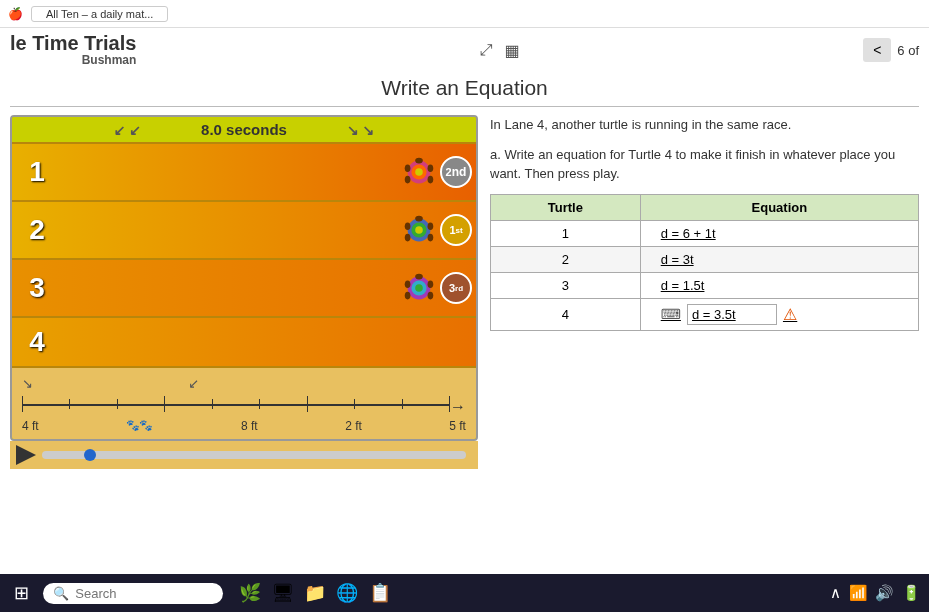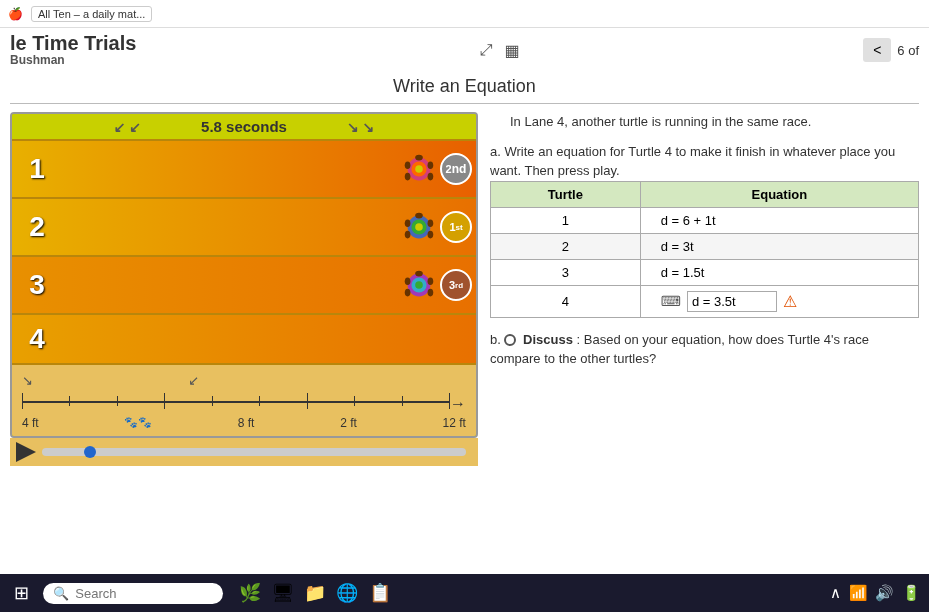--- a/index.html
+++ b/index.html
@@ -5,38 +5,38 @@
     * { margin: 0; padding: 0; box-sizing: border-box; }
     body { width: 929px; height: 612px; overflow: hidden; font-family: Arial, sans-serif; background: #fff; position: relative; }
 
     
     .top-bar {
       display: flex; align-items: center; justify-content: space-between;
       padding: 2px 8px; background: #fff; border-bottom: 1px solid #ddd;
       height: 28px;
     }
     .top-bar-left { display: flex; align-items: center; gap: 8px; font-size: 12px; color: #333; }
-    .top-bar-tab { background: #fff; border: 1px solid #ccc; border-radius: 3px; padding: 1px 6px; font-size: 11px; }
+    .top-bar-tab { background: #fff; border: 1px solid #ccc; border-radius: 3px; padding: 1px 14px; font-size: 11px; }
 
     
     .header {
       display: flex; align-items: center; justify-content: space-between;
       padding: 2px 10px; background: #fff; height: 44px;
     }
-    .header-left { font-size: 20px; font-weight: bold; color: #333; line-height: 1.1; }
+    .header-left { font-size: 20px; font-weight: bold; color: #333; line-height: 1.1; text-align: right; }
     .header-left-sub { font-size: 12px; color: #555; font-weight: bold; }
     .header-center { display: flex; align-items: center; gap: 12px; }
     .expand-icon, .grid-icon { font-size: 16px; color: #555; cursor: pointer; }
     .header-right { display: flex; align-items: center; gap: 6px; }
     .nav-btn { background: #e0e0e0; border: none; border-radius: 3px; padding: 4px 10px; cursor: pointer; font-size: 14px; }
     .page-indicator { font-size: 13px; color: #333; }
 
     
     .page-title {
-      text-align: center; font-size: 18px; font-weight: 500; color: #333;
+      text-align: center; font-size: 21px; font-weight: 500; color: #333;
       padding: 4px 0 6px 0; border-bottom: 1px solid #bbb; margin: 0 10px;
     }
 
     
     .main-content {
       display: flex; padding: 8px 10px; gap: 12px; height: calc(612px - 28px - 44px - 34px - 38px);
     }
 
     
     .race-panel {
@@ -97,32 +97,32 @@
     .progress-bar-outer {
       flex: 1; height: 8px; background: #ccc; border-radius: 4px; margin: 0 6px; position: relative;
     }
     .progress-dot {
       width: 12px; height: 12px; background: #2266cc; border-radius: 50%;
       position: absolute; top: -2px; left: 10%;
     }
 
     
     .right-panel { flex: 1; }
-    .intro-text { font-size: 13px; color: #333; margin-bottom: 10px; line-height: 1.5; margin-left: 20px; }
-    .task-text { font-size: 13px; color: #333; margin-bottom: 0; line-height: 1.5; }
+    .intro-text { font-size: 13px; color: #333; margin-bottom: 10px; line-height: 1.5; }
+    .task-text { font-size: 13px; color: #333; margin-bottom: 10px; line-height: 1.5; }
     .equation-table {
       width: 100%; border-collapse: collapse; margin-bottom: 12px; font-size: 13px;
     }
     .equation-table th {
       background: #d4e8c0; border: 1px solid #aaa; padding: 5px 27px; text-align: center; font-weight: 600;
     }
     .equation-table td {
       border: 1px solid #aaa; padding: 5px 10px; text-align: center;
     }
-    .equation-table td:last-child { text-align: left; padding-left: 20px; }
+    .equation-table td:last-child { text-align: left; padding-left: 20px; text-decoration: underline; }
     .equation-table tr:nth-child(odd) td { background: #fff; }
     .equation-table tr:nth-child(even) td { background: #f5f5f5; }
     .last-row td { background: #fff !important; }
     .eq-input-cell { display: flex; align-items: center; gap: 6px; }
     .eq-input { border: 1px solid #aaa; padding: 2px 4px; font-size: 13px; width: 90px; }
     .warn-icon { color: #e05000; font-size: 16px; }
     .keyboard-icon { font-size: 14px; color: #555; cursor: pointer; }
     .discuss-text { font-size: 13px; color: #333; line-height: 1.5; }
     .discuss-circle { display: inline-block; width: 12px; height: 12px; border-radius: 50%; border: 2px solid #555; vertical-align: middle; margin-right: 3px; }
 
@@ -178,21 +178,21 @@
 
 <div class="page-title">Write an Equation</div>
 
 <div class="main-content">
 
   <div class="race-panel">
     <div class="track-container">
 
       <div class="timer-bar">
         <span class="timer-arrows">↙ ↙</span>
-        <span>5.8 seconds</span>
+        <span>8.0 seconds</span>
         <span class="timer-arrows">↘ ↘</span>
       </div>
 
       <div class="lane lane-1">
         <div class="lane-num">1</div>
         <div class="lane-track">
           <div class="lane-turtle-area">
             <svg class="turtle-svg" viewBox="0 0 40 40">
               <circle cx="20" cy="20" r="12" fill="#cc3399" opacity="0.8"></circle>
               <circle cx="20" cy="20" r="8" fill="#ff6600"></circle>
@@ -277,21 +277,21 @@
               <div style="width:1px;height:16px;background:#333;"></div>
             </div>
           </div>
           <span class="nl-arrow">→</span>
         </div>
         <div class="nl-labels">
           <span>4 ft</span>
           <span style="font-size:11px;">🐾🐾</span>
           <span>8 ft</span>
           <span>2 ft</span>
-          <span>12 ft</span>
+          <span>5 ft</span>
         </div>
       </div>
 
     </div>
 
     <div class="play-area">
       <div class="play-btn"></div>
       <div class="progress-bar-outer">
         <div class="progress-dot"></div>
       </div>
@@ -329,27 +329,20 @@
             <div class="eq-input-cell">
               <span class="keyboard-icon">⌨</span>
               <input class="eq-input" type="text" value="d = 3.5t" style="">
               <span class="warn-icon">⚠</span>
             </div>
           </td>
         </tr>
       </tbody>
     </table>
 
-    <p class="discuss-text">
-      <span>b. </span>
-      <span class="discuss-circle"></span>
-      <strong>Discuss</strong>
-      
-      <span>: Based on your equation, how does Turtle 4's race compare to the other turtles?</span>
-    </p>
   </div>
 
 </div>
 
 <div class="taskbar">
   <button class="taskbar-btn">⊞</button>
   <div class="search-bar">
     <span class="search-icon">🔍</span>
     <input class="search-input" type="text" placeholder="Search" style="">
   </div>

